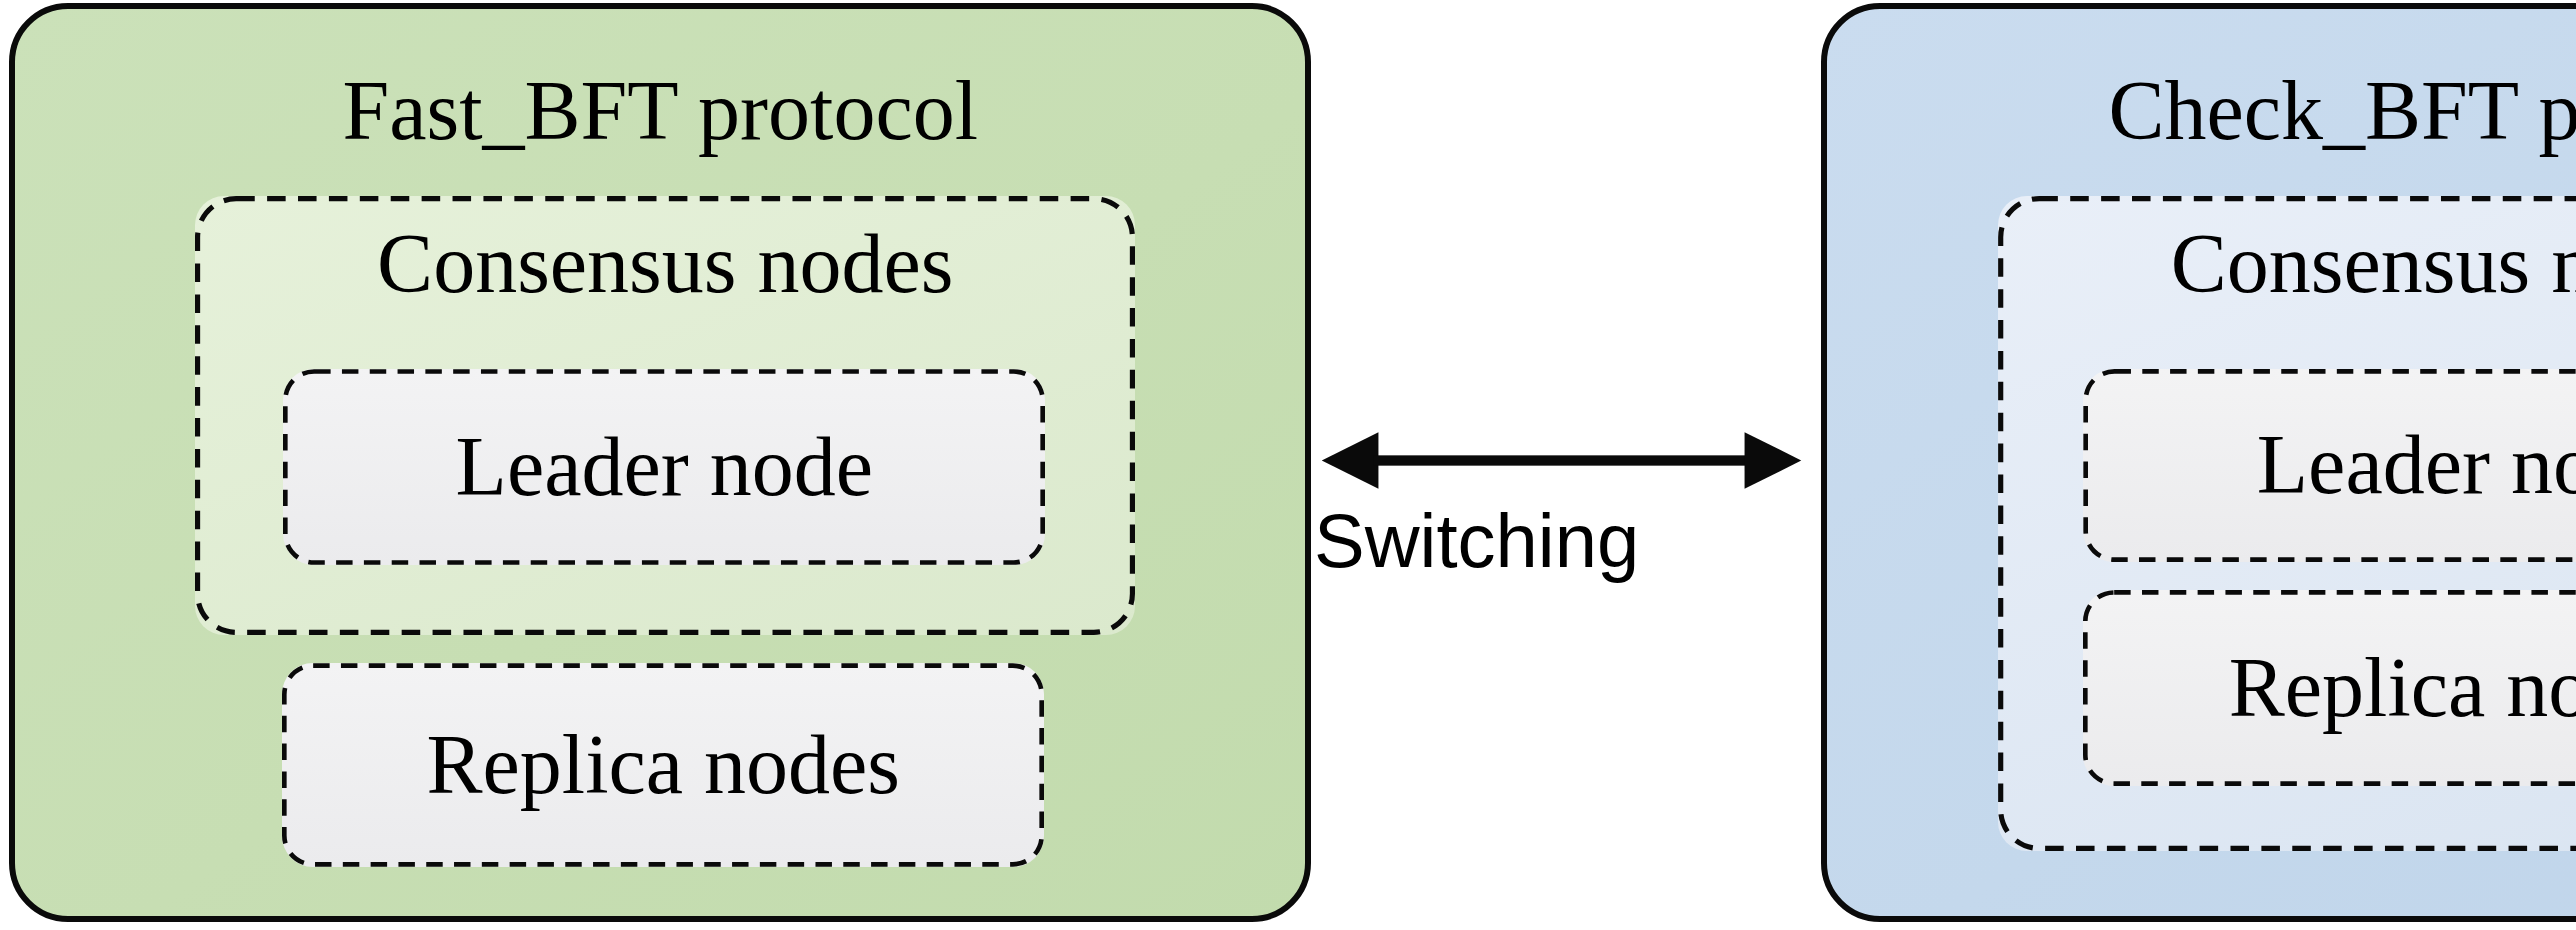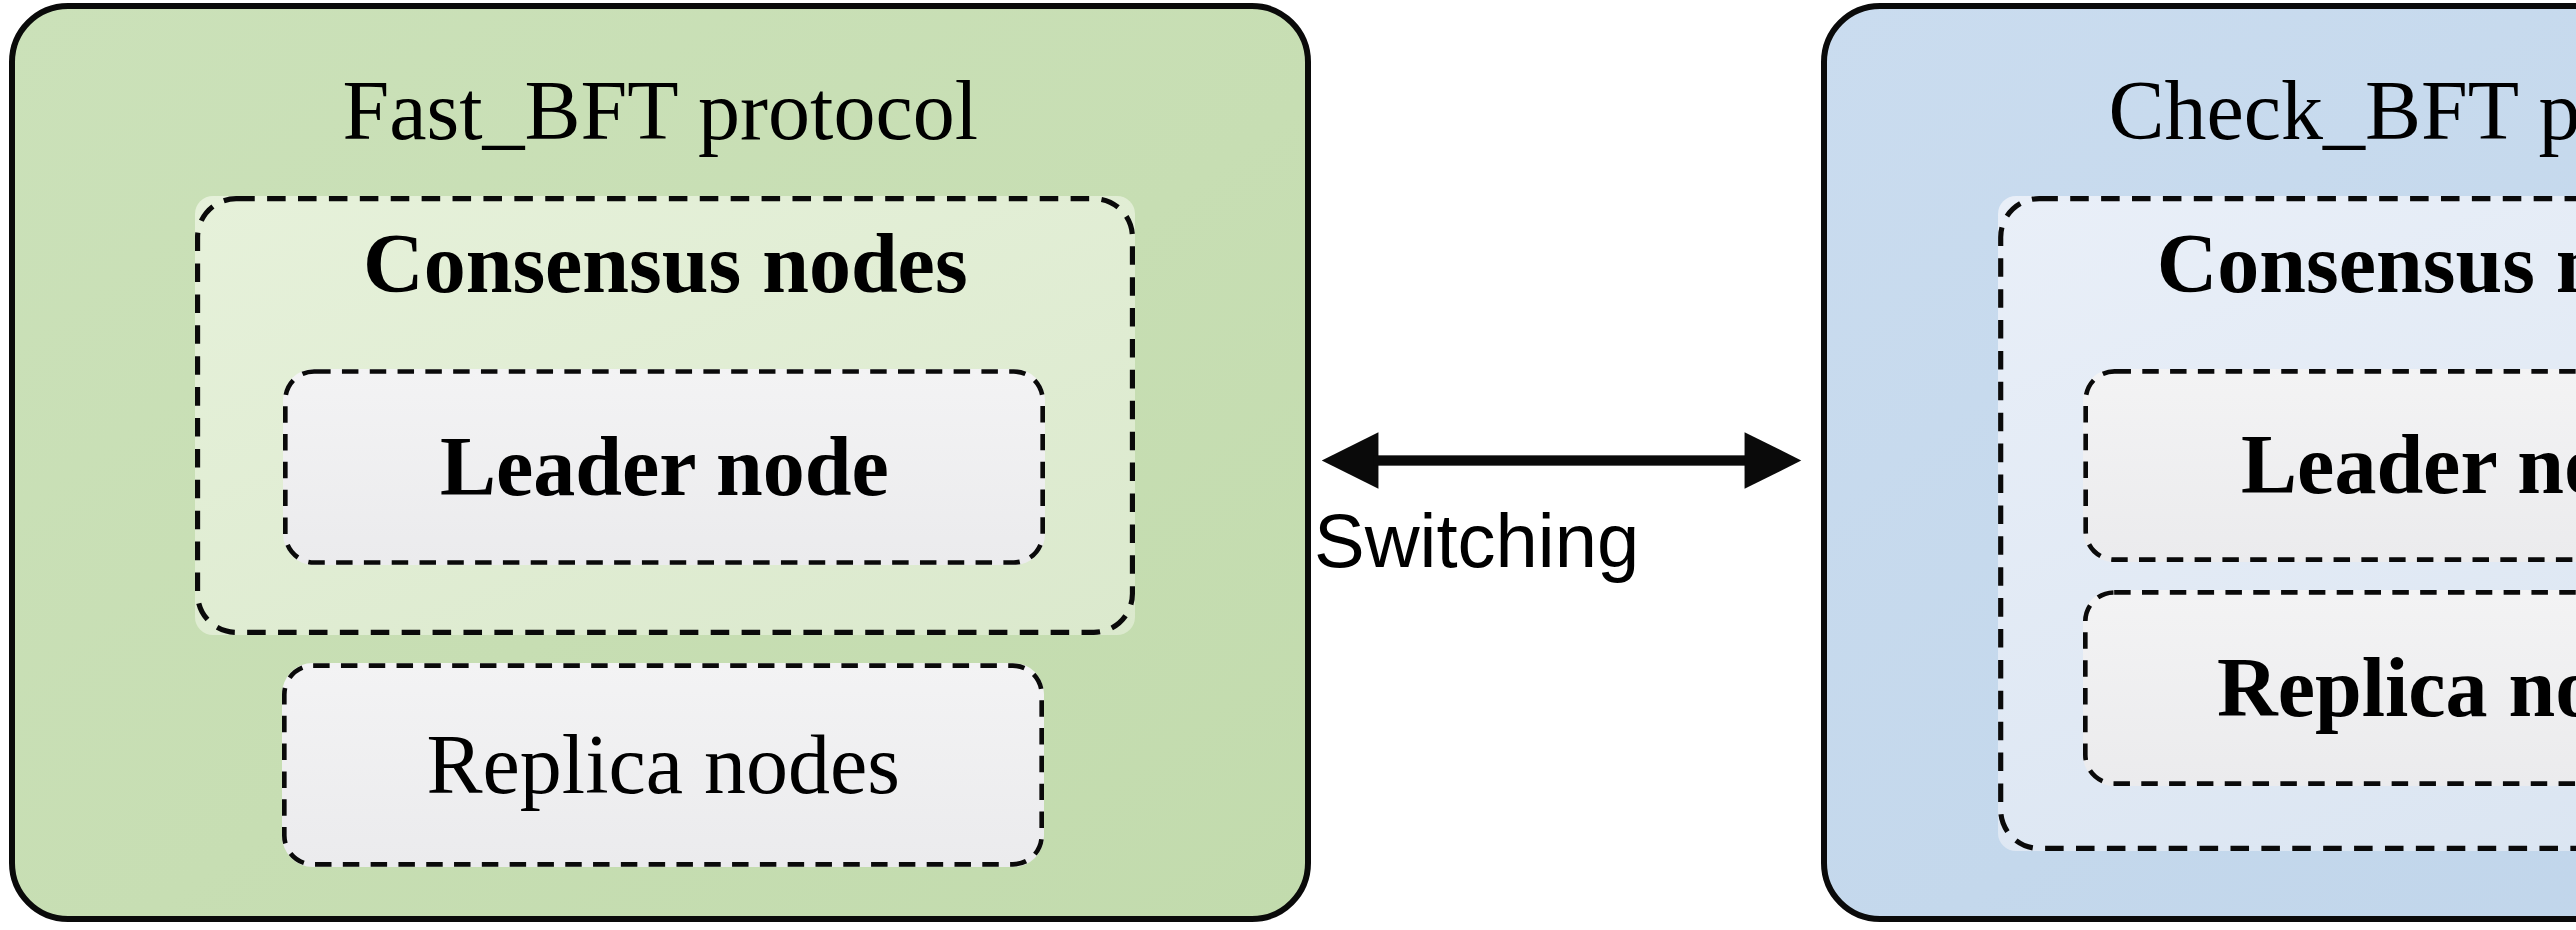--- a/index.html
+++ b/index.html
@@ -44,22 +44,21 @@
     position:absolute;left:0;right:0;top:54px;
     text-align:center;
     font-size:84px;line-height:1.15;
     font-weight:normal;
     white-space:nowrap;
   }
 
   
   .consensus{
     position:absolute;
-    border-radius:18px;
-    font-weight:bold;
+    border-radius:29px;
   }
   .consensus.green-inner{
     left:180px;top:187px;width:940px;height:439px;
     background:linear-gradient(160deg,var(--left-cons-top) 0%,var(--left-cons-bottom) 100%);
   }
   .consensus.blue-inner{
     left:171px;top:187px;width:922px;height:655px;
     background:linear-gradient(160deg,var(--right-cons-top) 0%,var(--right-cons-bottom) 100%);
   }
   .consensus-label{

